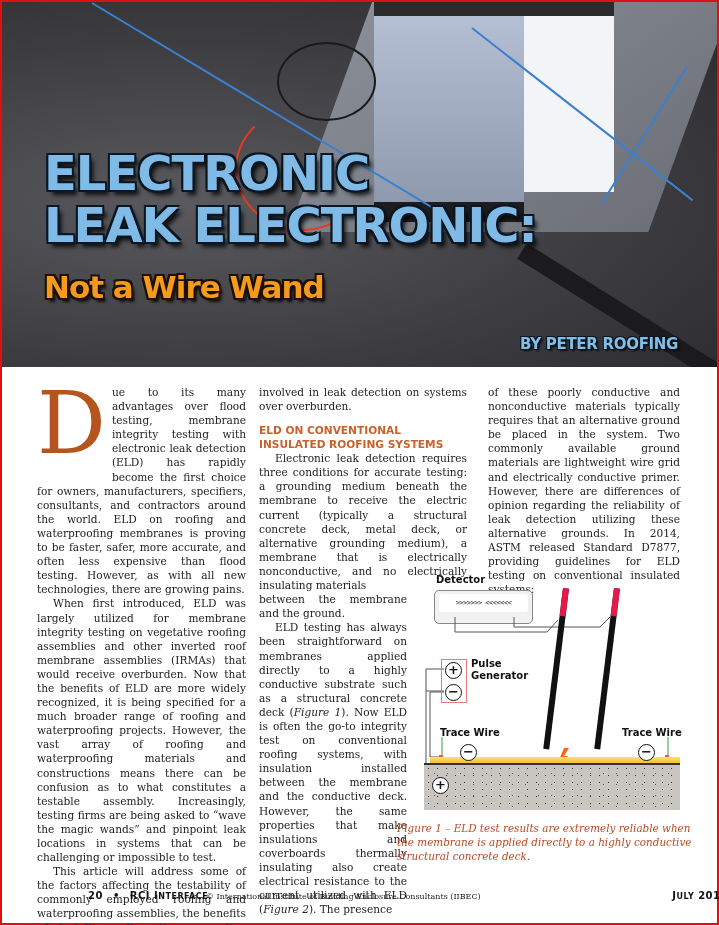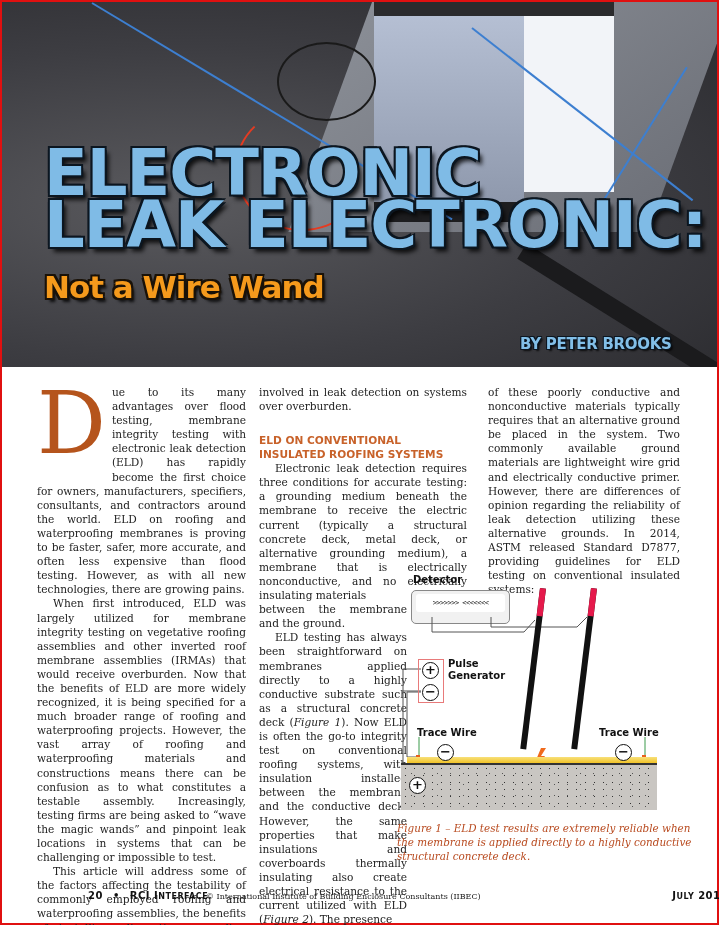--- a/index.html
+++ b/index.html
@@ -12,41 +12,41 @@
   .hero .slab{position:absolute;left:330px;top:-10px;width:360px;height:240px;background:linear-gradient(135deg,#8a8e96,#6d7078);transform:skewX(-20deg);}
   .hero .box{position:absolute;left:372px;top:0;width:150px;height:200px;background:linear-gradient(180deg,#b8c2d6,#8f99ad);border-bottom:20px solid #1d1d1f;}
   .hero .box2{position:absolute;left:522px;top:0;width:90px;height:190px;background:#f2f4f8;}
   .hero .topcap{position:absolute;left:372px;top:0;width:240px;height:14px;background:#2b2b2d;}
   .hero .strip{position:absolute;left:520px;top:240px;width:260px;height:18px;background:#1b1b1d;transform:rotate(32deg);transform-origin:left;}
   .hero .wire1{position:absolute;left:90px;top:0;width:420px;height:2px;background:#3d7fd0;transform:rotate(31deg);transform-origin:left;}
   .hero .wire2{position:absolute;left:470px;top:25px;width:280px;height:2px;background:#3d7fd0;transform:rotate(38deg);transform-origin:left;}
   .hero .wire3{position:absolute;left:600px;top:200px;width:160px;height:2px;background:#3d7fd0;transform:rotate(-58deg);transform-origin:left;}
   .hero .redloop{position:absolute;left:233px;top:105px;width:130px;height:120px;border:2px solid #e53b22;border-radius:50%;border-top-color:transparent;border-right-color:transparent;}
   .hero .blkloop{position:absolute;left:275px;top:40px;width:95px;height:75px;border:2px solid #1a1a1a;border-radius:50%;}
-  .title{position:absolute;left:44px;top:147px;margin:0;font-family:"DejaVu Sans",sans-serif;font-weight:900;font-size:64px;line-height:52px;color:#7fbbe6;letter-spacing:-1px;
+  .title{position:absolute;left:44px;top:147px;margin:0;font-family:"DejaVu Sans",sans-serif;font-weight:900;font-size:48px;line-height:52px;color:#7fbbe6;letter-spacing:-1px;
     text-shadow:-2px -2px 0 #0c1620,2px -2px 0 #0c1620,-2px 2px 0 #0c1620,2px 2px 0 #0c1620,4px 5px 4px rgba(0,0,0,.8);}
   .subtitle{position:absolute;left:44px;top:267px;margin:0;font-family:"DejaVu Sans",sans-serif;font-weight:bold;font-size:31px;line-height:40px;color:#f3c21b;letter-spacing:-1px;
     text-shadow:-2px -2px 0 #1a1208,2px -2px 0 #1a1208,-2px 2px 0 #1a1208,2px 2px 0 #1a1208,3px 4px 3px rgba(0,0,0,.8);}
   .subtitle span{display:block;}
   .subtitle .l2{color:#f59a1c;}
   .byline{position:absolute;left:520px;top:335px;font-family:"DejaVu Sans",sans-serif;font-weight:900;font-size:15px;color:#82bfe8;letter-spacing:-0.3px;
     text-shadow:-1px -1px 0 #0c1620,1px -1px 0 #0c1620,-1px 1px 0 #0c1620,1px 1px 0 #0c1620,2px 2px 2px rgba(0,0,0,.8);}
   
   .body-text{font-family:"DejaVu Serif",serif;font-size:10.6px;line-height:14.1px;color:#222;text-align:justify;}
   .body-text p{margin:0;text-indent:16px;}
   .body-text p.noindent{text-indent:0;}
   .col{position:absolute;}
   .col1{left:37px;top:385px;width:209px;}
   .col2{left:259px;top:385px;width:208px;}
   .col3{left:488px;top:385px;width:192px;}
   .dropcap{float:left;font-family:"DejaVu Serif",serif;font-size:86px;line-height:68px;color:#b5541c;margin:4px 6px 0 0;height:84px;}
-  .section-head{font-family:"DejaVu Sans",sans-serif;font-weight:bold;color:#c8622a;font-size:10.6px;line-height:14px;margin:20px 0 0 0;text-align:left;}
+  .section-head{font-family:"DejaVu Sans",sans-serif;font-weight:bold;color:#c8622a;font-size:10.6px;line-height:14px;margin:10px 0 0 0;text-align:left;}
   .narrow{width:148px;}
   
-  .figure{position:absolute;left:389px;top:570px;width:300px;height:245px;}
+  .figure{position:absolute;left:412px;top:570px;width:300px;height:245px;}
   .fig-label{position:absolute;font-family:"DejaVu Sans",sans-serif;font-weight:bold;font-size:10px;color:#111;}
   .detector-box{position:absolute;left:10px;top:20px;width:97px;height:32px;border:1px solid #888;border-radius:5px;background:#f1f1f1;}
   .detector-screen{position:absolute;left:4px;top:3px;right:4px;height:18px;background:#fff;border-radius:3px;font-family:"DejaVu Sans Mono",monospace;font-size:7px;line-height:18px;text-align:center;color:#111;letter-spacing:-0.5px;}
   .pg-box{position:absolute;left:29px;top:89px;width:24px;height:42px;border:1px solid #e87a7a;}
   .sym{position:absolute;width:15px;height:15px;border:1.4px solid #111;border-radius:50%;background:#fff;font-family:"DejaVu Sans",sans-serif;font-weight:bold;font-size:13px;line-height:14px;text-align:center;color:#111;}
   .probe{position:absolute;width:6px;background:#111;transform-origin:top left;}
   .probe-tip{position:absolute;left:0;top:0;width:6px;height:28px;background:#e5194b;}
   .membrane{position:absolute;left:18px;top:187px;width:250px;height:6px;background:linear-gradient(180deg,#f7e07a,#f2c328);}
   .membrane-line{position:absolute;left:12px;top:193px;width:256px;height:2px;background:#333;}
   .concrete{position:absolute;left:12px;top:195px;width:256px;height:45px;background-color:#c9c6c2;
@@ -77,21 +77,21 @@
   <div class="blkloop"></div>
 </div>
 
 <h1 class="title">
   <span style="display:block">ELECTRONIC</span>
   <span style="display:block">LEAK ELECTRONIC:</span>
 </h1>
 <h2 class="subtitle">
   <span class="l2">Not a Wire Wand</span>
 </h2>
-<div class="byline">BY PETER BROOKS</div>
+<div class="byline">BY PETER ROOFING</div>
 
 <div class="col col1 body-text">
   <p class="noindent"><span class="dropcap">D</span><span>ue to its many advantages over flood testing, membrane integrity testing with electronic leak detection (ELD) has rapidly become the first choice for owners, manufacturers, specifiers, consultants, and contractors around the world. ELD on roofing and waterproofing membranes is proving to be faster, safer, more accurate, and often less expensive than flood testing. However, as with all new technologies, there are growing pains.</span></p>
   <p>When first introduced, ELD was largely utilized for membrane integrity testing on vegetative roofing assemblies and other inverted roof membrane assemblies (IRMAs) that would receive overburden. Now that the benefits of ELD are more widely recognized, it is being specified for a much broader range of roofing and waterproofing projects. However, the vast array of roofing and waterproofing materials and constructions means there can be confusion as to what constitutes a testable assembly. Increasingly, testing firms are being asked to “wave the magic wands” and pinpoint leak locations in systems that can be challenging or impossible to test.</p>
   <p>This article will address some of the factors affecting the testability of commonly employed roofing and waterproofing assemblies, the benefits of installing alternative grounding media, and the challenges</p>
 </div>
 
 <div class="col col2 body-text">
   <p class="noindent">involved in leak detection on systems over overburden.</p>
   <div class="section-head">ELD ON CONVENTIONAL INSULATED ROOFING SYSTEMS</div>

